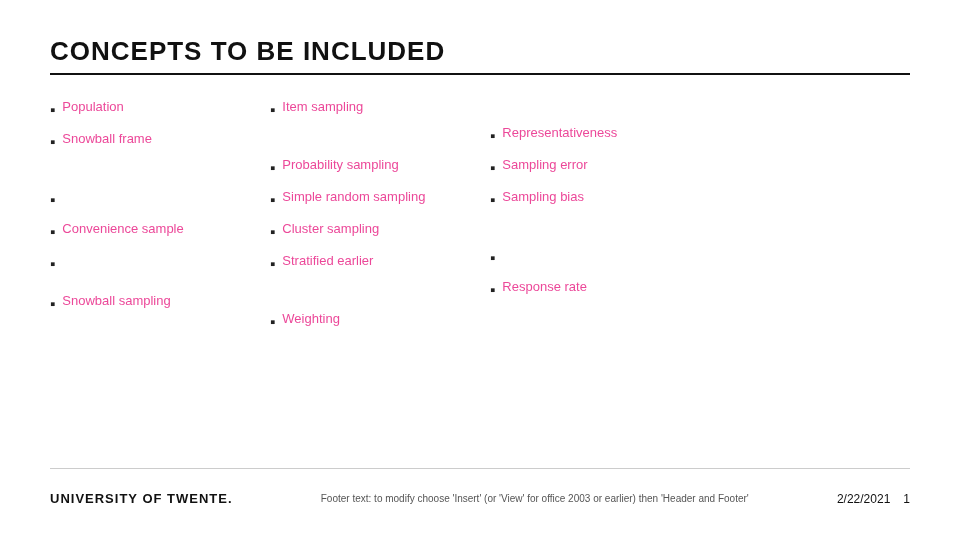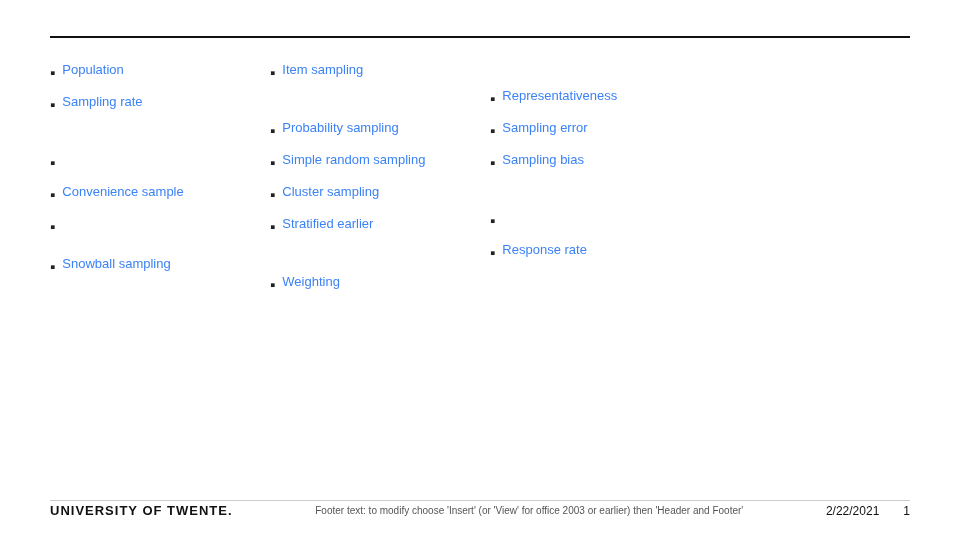--- a/index.html
+++ b/index.html
@@ -51,72 +51,74 @@
       line-height: 1.4;
     }
     .bullet {
       font-size: 15px;
       margin-right: 7px;
       color: #222;
       flex-shrink: 0;
       margin-top: 1px;
     }
     .item-text {
-      color: #3b82f6;
+      color: #ec4899;
       text-align: center;
     }
     .footer-bar {
       display: flex;
       align-items: center;
       justify-content: space-between;
       border-top: 1px solid #ccc;
+      padding-top: 8px;
       margin-top: auto;
     }
     .footer-logo {
       font-size: 13px;
       font-weight: bold;
       letter-spacing: 1px;
       color: #111;
     }
     .footer-center {
       font-size: 10px;
       color: #555;
       text-align: center;
       flex: 1;
-      margin: 4px 20px;
+      margin: 16px 20px;
     }
     .footer-right {
       font-size: 12px;
       color: #111;
       display: flex;
-      gap: 24px;
+      gap: 13px;
     }
     .empty-item {
       padding: 5px 0;
       min-height: 26px;
     }
   </style>
 </head>
 <body>
 
 <div class="slide">
+  <div class="title">CONCEPTS TO BE INCLUDED</div>
   <hr class="divider">
 
   <div class="content-grid">
 
     <div class="col">
 
       <div class="item">
         <span class="bullet">▪</span>
         <span class="item-text">Population</span>
       </div>
 
       <div class="item">
         <span class="bullet">▪</span>
-        <span class="item-text">Sampling rate</span>
+        <span class="item-text">Snowball frame</span>
       </div>
 
       <div class="empty-item"></div>
 
       <div class="item">
         <span class="bullet">▪</span>
       </div>
 
       <div class="item">
         <span class="bullet">▪</span>

